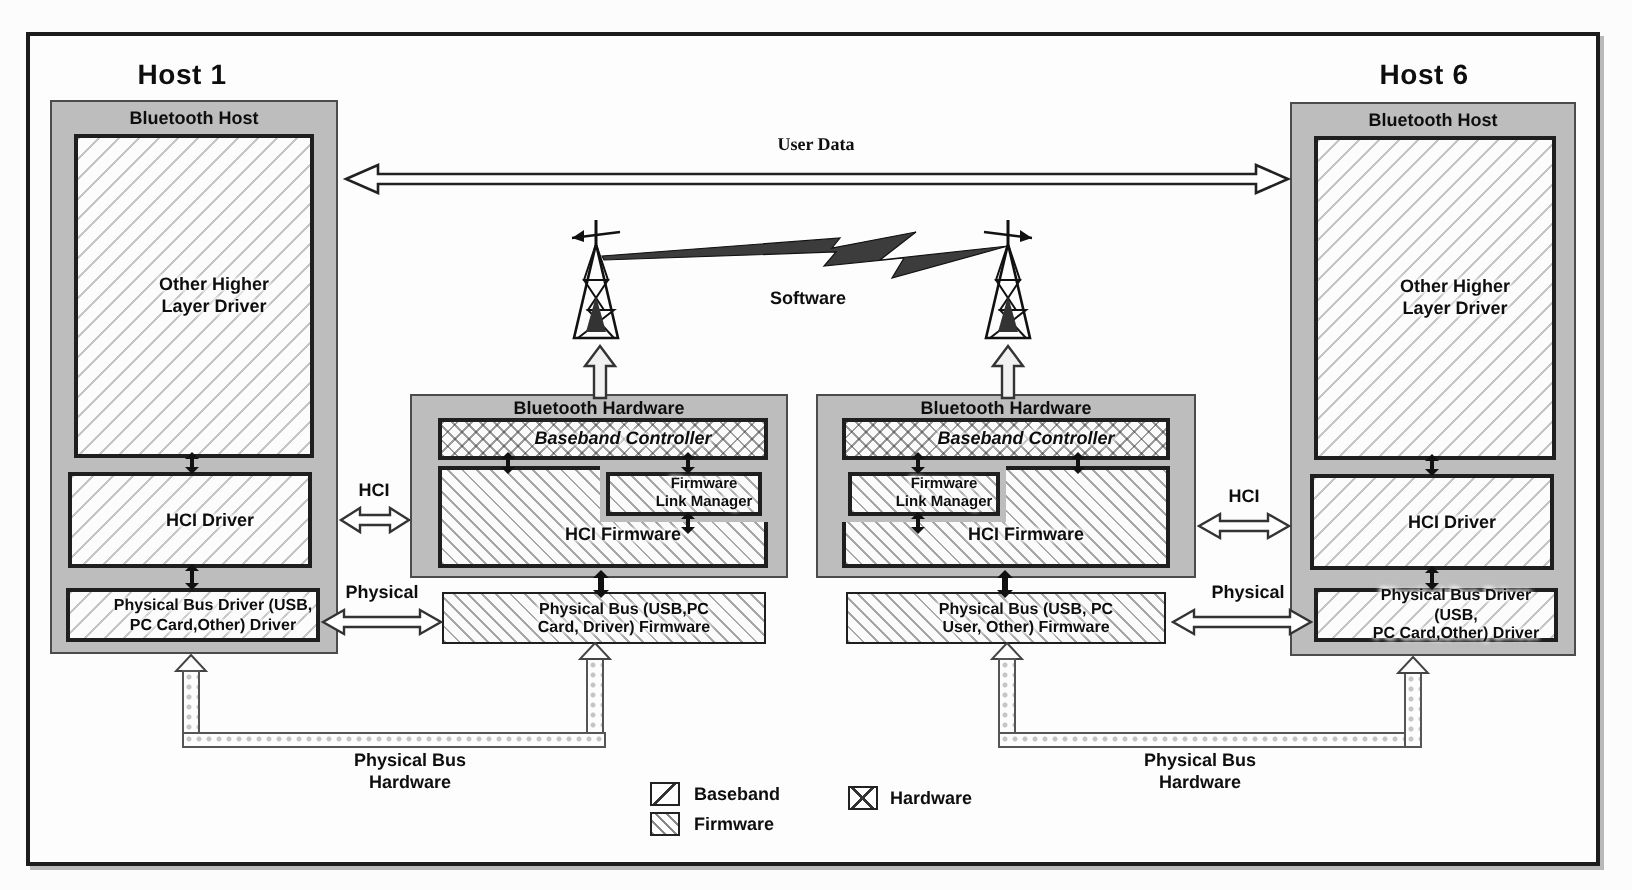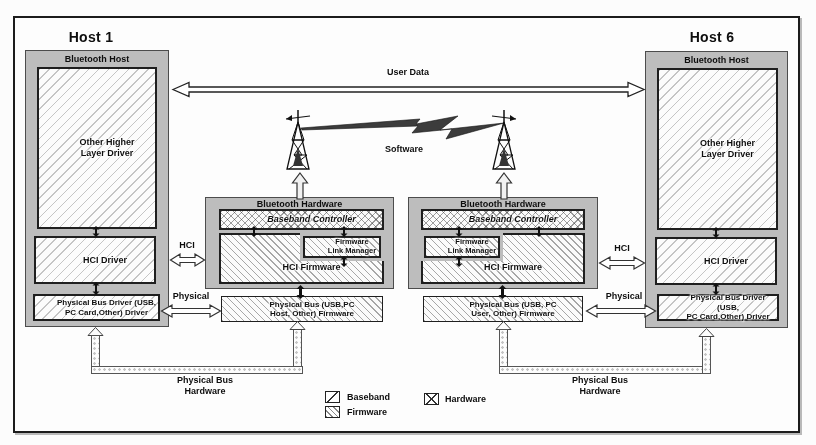--- a/index.html
+++ b/index.html
@@ -105,21 +105,21 @@
       </svg>
   </div>
   <div class="abs" style="left:712px; top:283px;">
     <svg width="8" height="12" viewBox="0 0 8 12">
         <path d="M4 2 V10" stroke="#111" stroke-width="2"></path>
         <path d="M4 0 L7.5 3.5 H0.5 Z" fill="#111"></path>
         <path d="M4 12 L7.5 8.5 H0.5 Z" fill="#111"></path>
       </svg>
   </div>
 
-  <div class="abs lbl fs9" style="left:348px; top:67px; width:120px;">User Data</div>
+  <div class="abs lbl fs9" style="left:348px; top:67px; width:120px;font-family:Liberation Serif, serif;">User Data</div>
   <div class="abs" style="left:171px; top:81px;">
     <svg width="475" height="17" viewBox="0 0 475 17">
       <path d="M2,8.5 L18,1.5 L18,6 L457,6 L457,1.5 L473,8.5 L457,15.5 L457,11 L18,11 L18,15.5 Z" fill="#fff" stroke="#222" stroke-width="1.3"></path>
     </svg>
   </div>
 
   <div class="abs" style="left:282px; top:108px;">
     <svg width="32" height="64" viewBox="0 0 32 64">
       <path d="M16 2 V14" stroke="#111" stroke-width="1.5"></path>
       <path d="M4 11 L28 8" stroke="#111" stroke-width="1.2"></path>
@@ -221,21 +221,21 @@
   <div class="abs" style="left:455px; top:256px; z-index:4;">
     <svg width="8" height="11" viewBox="0 0 8 11">
         <path d="M4 2 V9" stroke="#111" stroke-width="2"></path>
         <path d="M4 0 L7.5 3.5 H0.5 Z" fill="#111"></path>
         <path d="M4 11 L7.5 7.5 H0.5 Z" fill="#111"></path>
       </svg>
   </div>
 
   <div class="abs box pat-fw" style="left:221px; top:296px; width:162px; height:26px; border-width:1.5px;">
     <span class="lbl fs8 halo">Physical Bus (USB,PC
-Host, Other) Firmware</span>
+Card, Driver) Firmware</span>
   </div>
   <div class="abs box pat-fw" style="left:423px; top:296px; width:160px; height:26px; border-width:1.5px;">
     <span class="lbl fs8 halo">Physical Bus (USB, PC
 User, Other) Firmware</span>
   </div>
   <div class="abs" style="left:296px; top:285px;">
     <svg width="9" height="14" viewBox="0 0 9 14">
         <path d="M4.5 2 V12" stroke="#111" stroke-width="3"></path>
         <path d="M4.5 0 L8.5 4 H0.5 Z" fill="#111"></path>
         <path d="M4.5 14 L8.5 10 H0.5 Z" fill="#111"></path>

